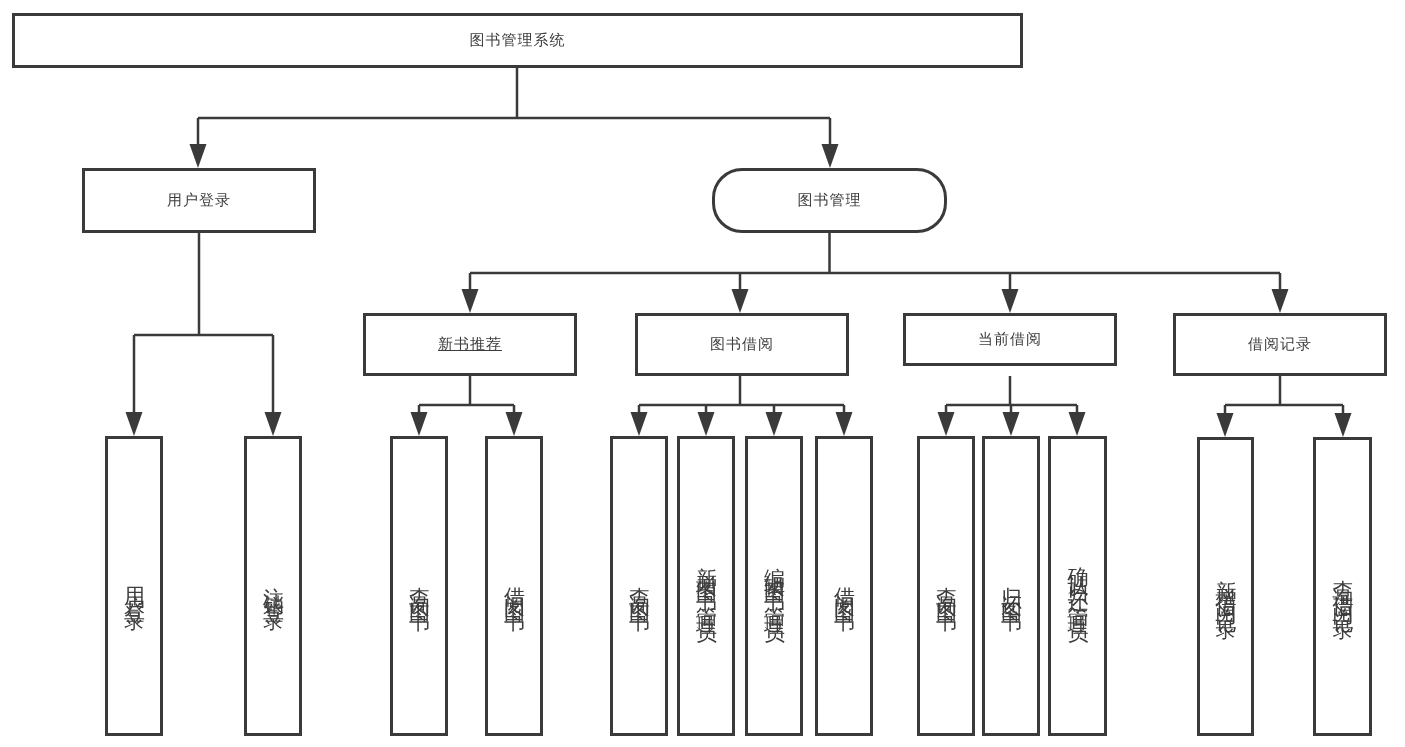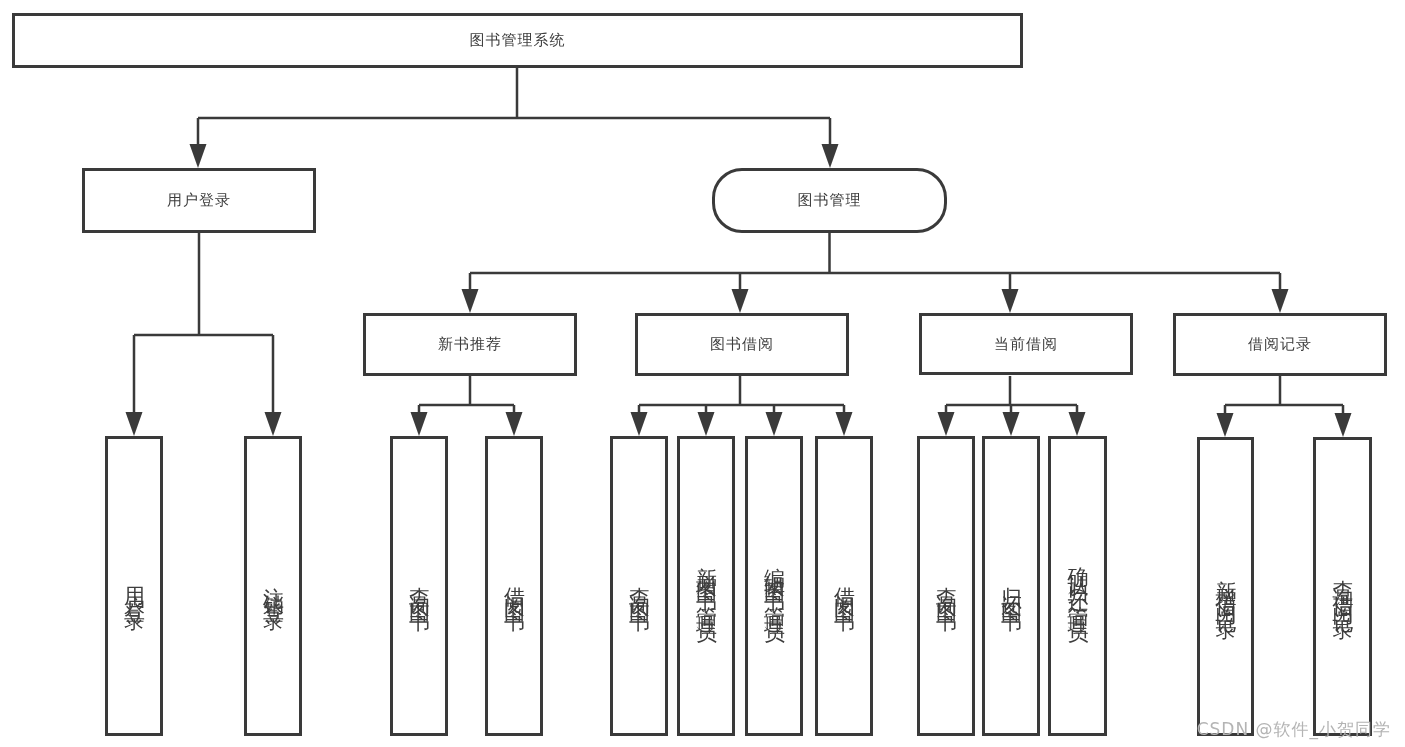--- a/index.html
+++ b/index.html
@@ -99,27 +99,27 @@
     <span>图书管理系统</span>
   </div>
 
   <div class="hbox" style="left:82px;top:168px;width:234px;height:65px;">
     <span>用户登录</span>
   </div>
   <div class="hbox" style="left:712px;top:168px;width:235px;height:65px;border-radius:30px;">
     <span>图书管理</span>
   </div>
 
-  <div class="hbox" style="left:363px;top:313px;width:214px;height:63px;">
+  <div class="hbox" style="left:363px;top:313px;width:214px;height:63px;text-decoration:underline;">
     <span>新书推荐</span>
   </div>
   <div class="hbox" style="left:635px;top:313px;width:214px;height:63px;">
     <span>图书借阅</span>
   </div>
-  <div class="hbox" style="left:903px;top:313px;width:214px;height:62px;margin-left:16px;">
+  <div class="hbox" style="left:903px;top:313px;width:214px;height:53px;">
     <span>当前借阅</span>
   </div>
   <div class="hbox" style="left:1173px;top:313px;width:214px;height:63px;">
     <span>借阅记录</span>
   </div>
 
   <div class="vbox" style="left:105px;width:58px;">
     <span class="vtext">用户登录</span>
   </div>
   <div class="vbox" style="left:244px;width:58px;">
@@ -156,15 +156,14 @@
     <span class="vtext">确认归还（管理员）</span>
   </div>
 
   <div class="vbox" style="left:1197px;top:437px;width:57px;height:299px;">
     <span class="vtext">新增借阅记录</span>
   </div>
   <div class="vbox" style="left:1313px;top:437px;width:59px;height:299px;">
     <span class="vtext">查询借阅记录</span>
   </div>
 
-  <span class="watermark">CSDN @软件_小贺同学</span>
 
 </div>
 
 </body></html>

